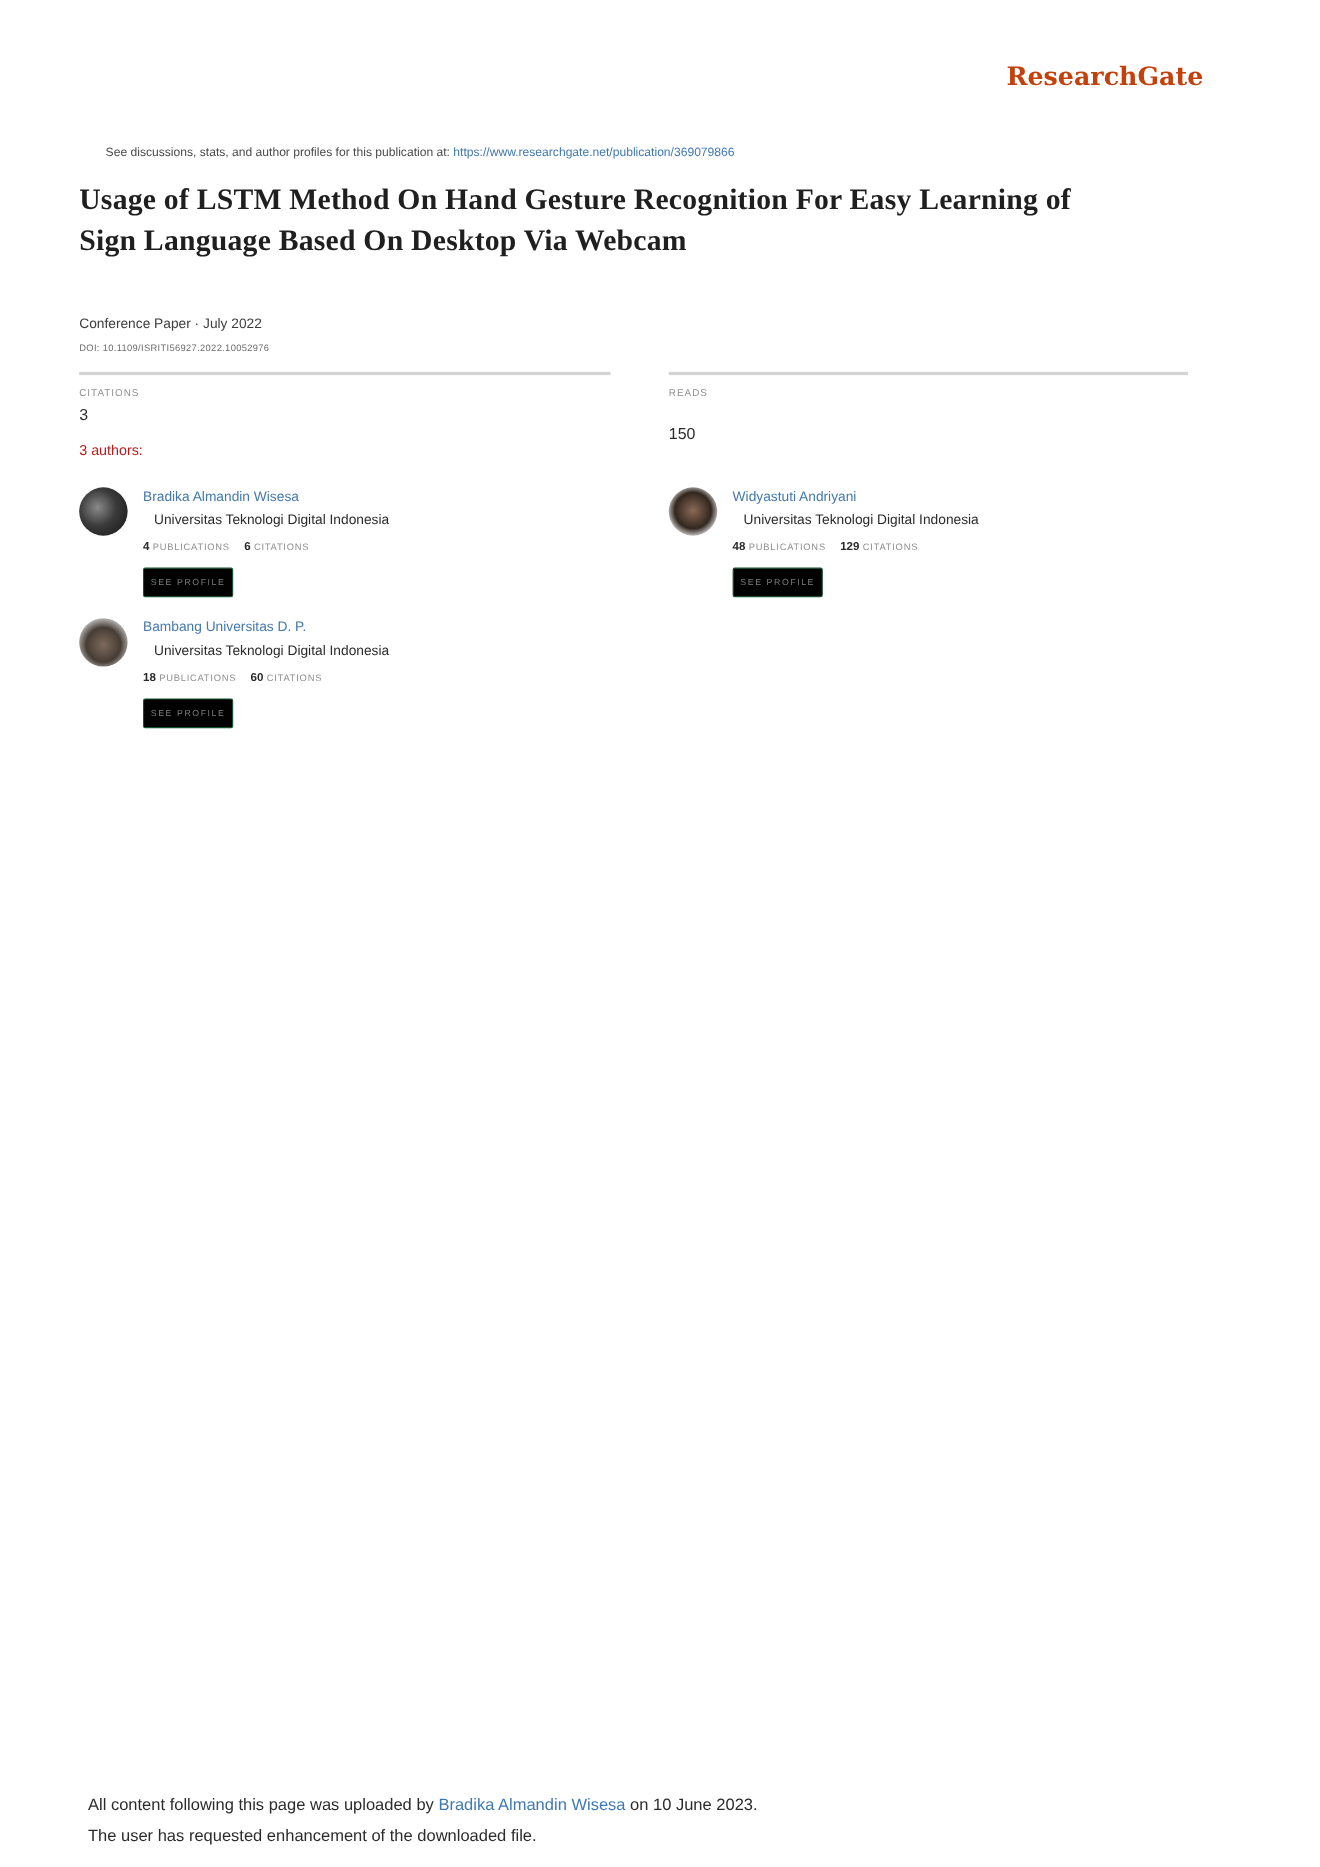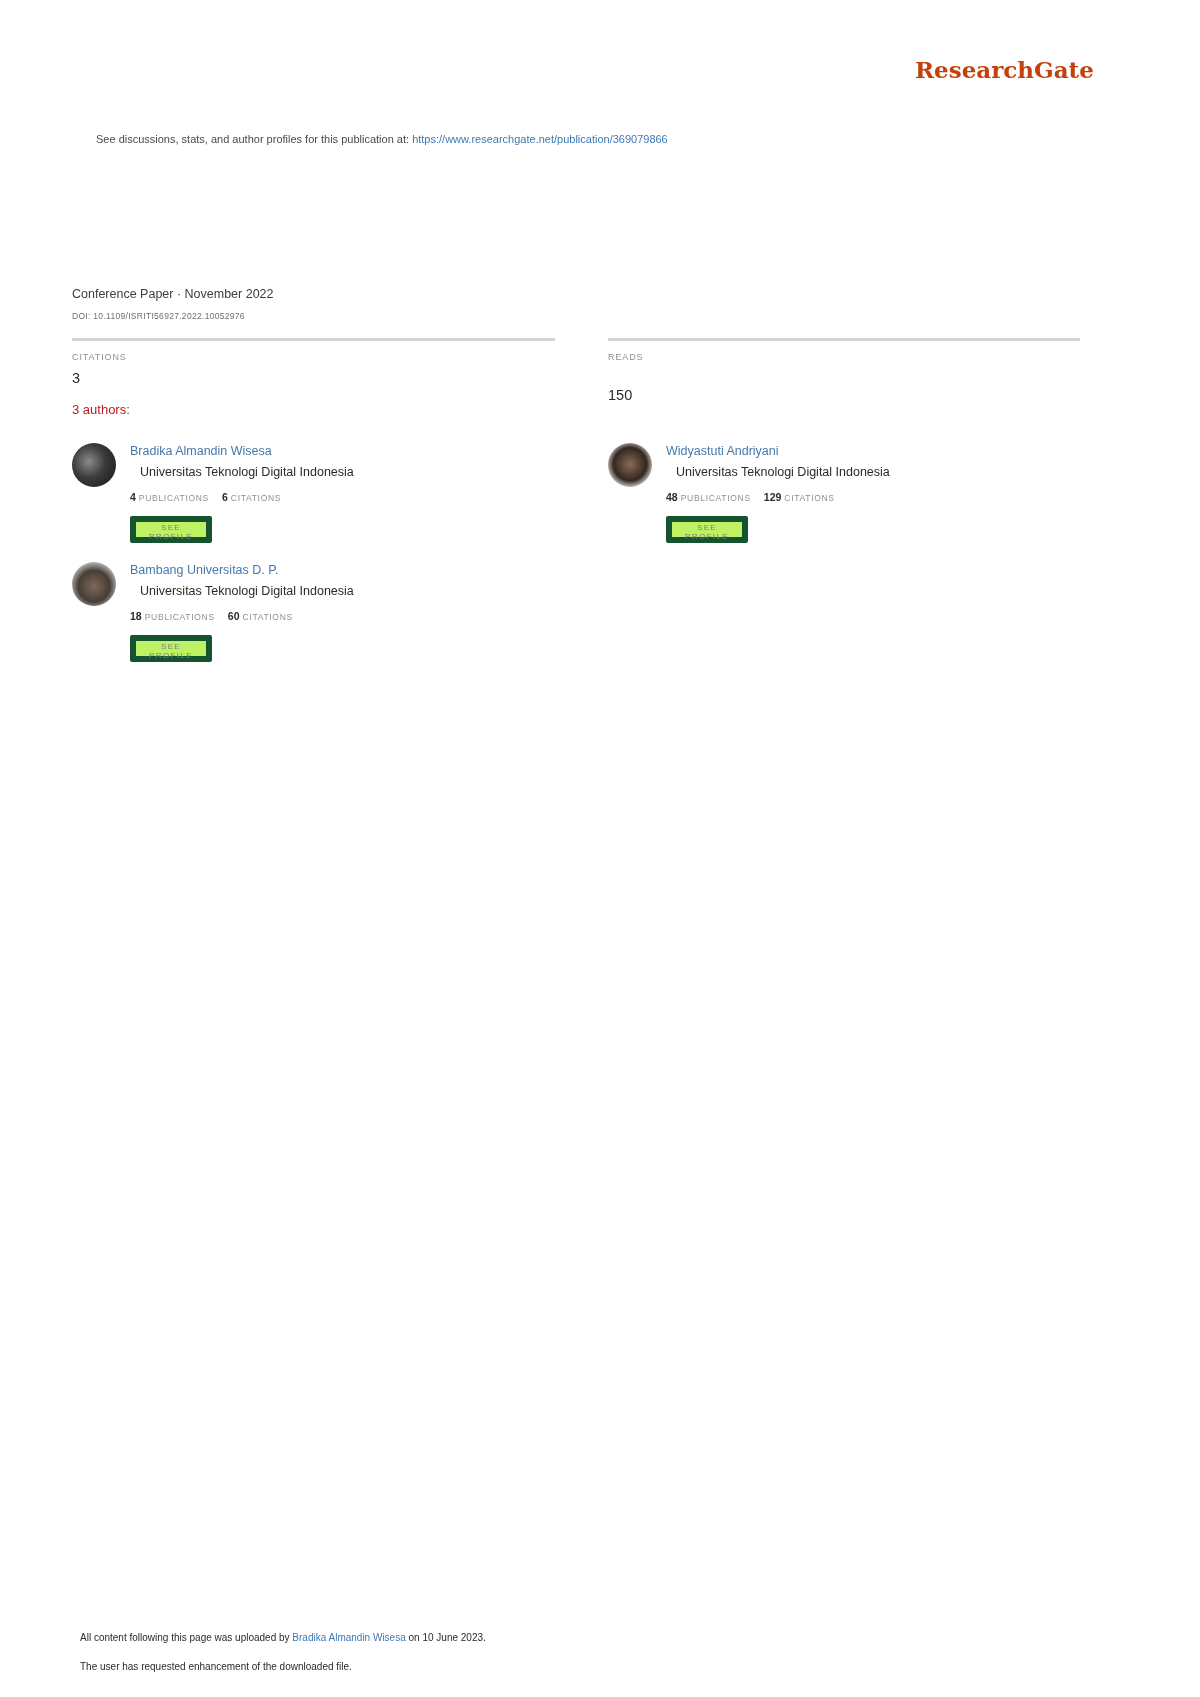--- a/index.html
+++ b/index.html
@@ -129,53 +129,54 @@
     color: #2b2b2b;
     font-weight: bold;
     letter-spacing: 0;
     margin-right: 3px;
   }
   .astats .gap { display: inline-block; width: 13px; }
   .see-profile {
     display: inline-block;
     width: 82px;
     height: 27px;
-    border: 6px solid #14532d;
+    border: 1px solid #14532d;
     border-radius: 2px;
-    background: #bef264;
+    background: #000000;
     font-family: "Liberation Sans", sans-serif;
     font-size: 8px;
     color: #7d7d7d;
     letter-spacing: 1.4px;
     cursor: pointer;
   }
   .footer-line {
     position: absolute;
     left: 80px;
-    font-size: 10px;
+    font-size: 15px;
     color: #2b2b2b;
     white-space: nowrap;
   }
   .footer-line a { color: #3e79b4; text-decoration: none; cursor: pointer; }
   #footer-1 { top: 1632px; }
   #footer-2 { top: 1661px; }
 </style>
 </head>
 <body>
 
 <div class="page">
 
   <div class="rg-logo">ResearchGate</div>
 
   <div class="note">
     <span>See discussions, stats, and author profiles for this publication at: </span><a>https://www.researchgate.net/publication/369079866</a>
   </div>
 
-
-  <div class="type-line">Conference Paper · November 2022</div>
+  <h1 class="title">Usage of LSTM Method On Hand Gesture Recognition For Easy Learning of Sign Language Based On Desktop Via Webcam</h1>
+
+  <div class="type-line">Conference Paper · July 2022</div>
   <div class="doi-line">DOI: 10.1109/ISRITI56927.2022.10052976</div>
 
   <div class="divider left"></div>
   <div class="divider right"></div>
 
   <div class="stat-label" style="top:352px;left:72px;">CITATIONS</div>
   <div class="stat-value" style="top:370px;left:72px;">3</div>
   <div class="stat-label" style="top:352px;left:608px;">READS</div>
   <div class="stat-value" style="top:370px;left:608px;margin-top:17px;">150</div>
 

